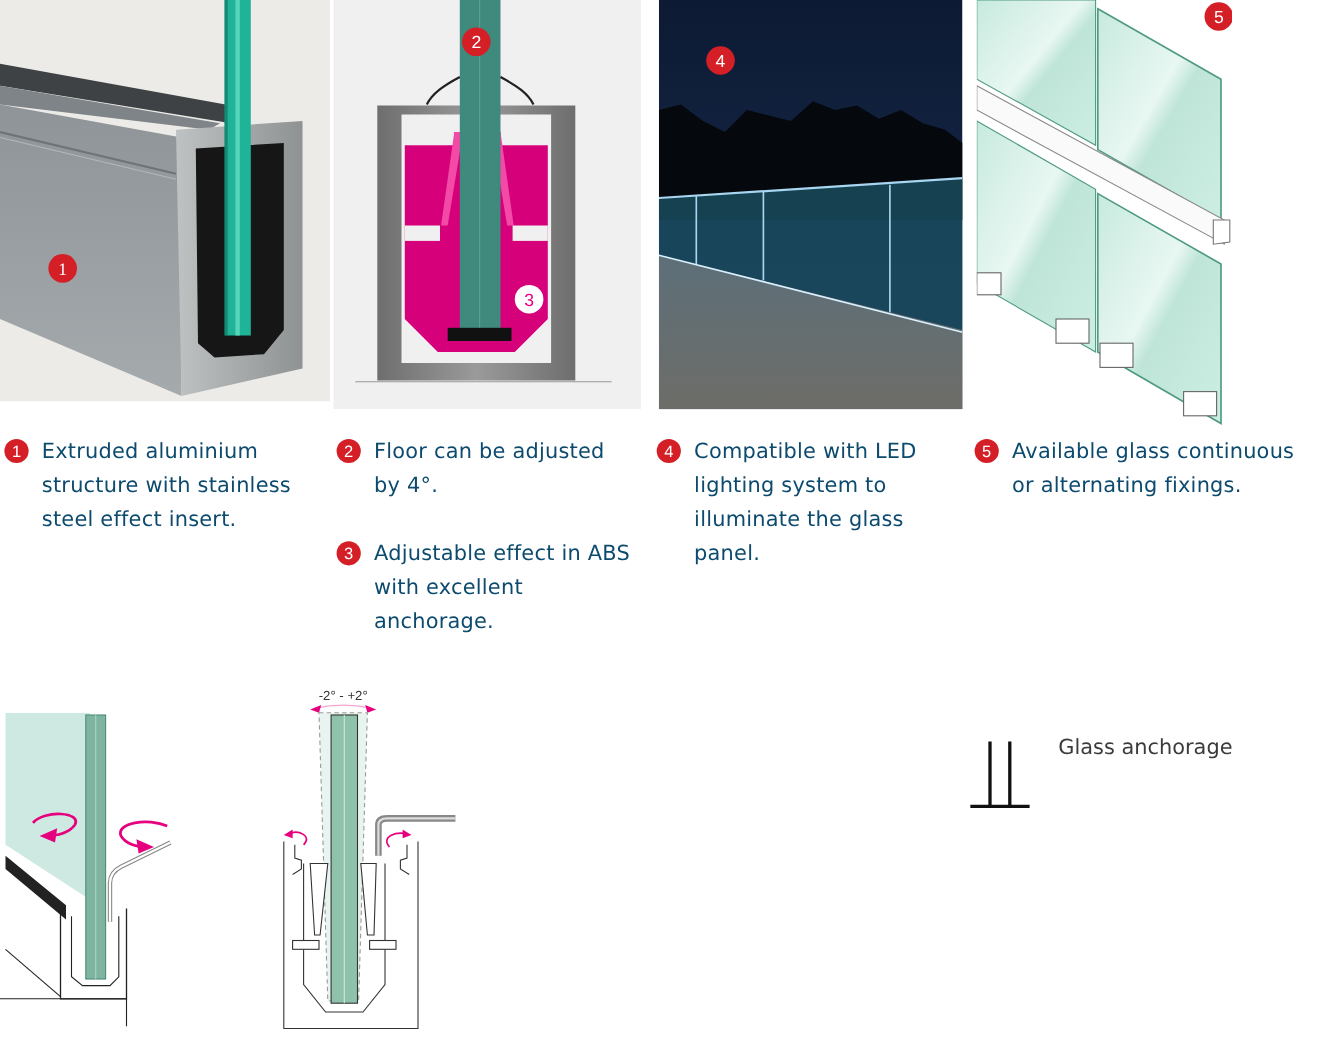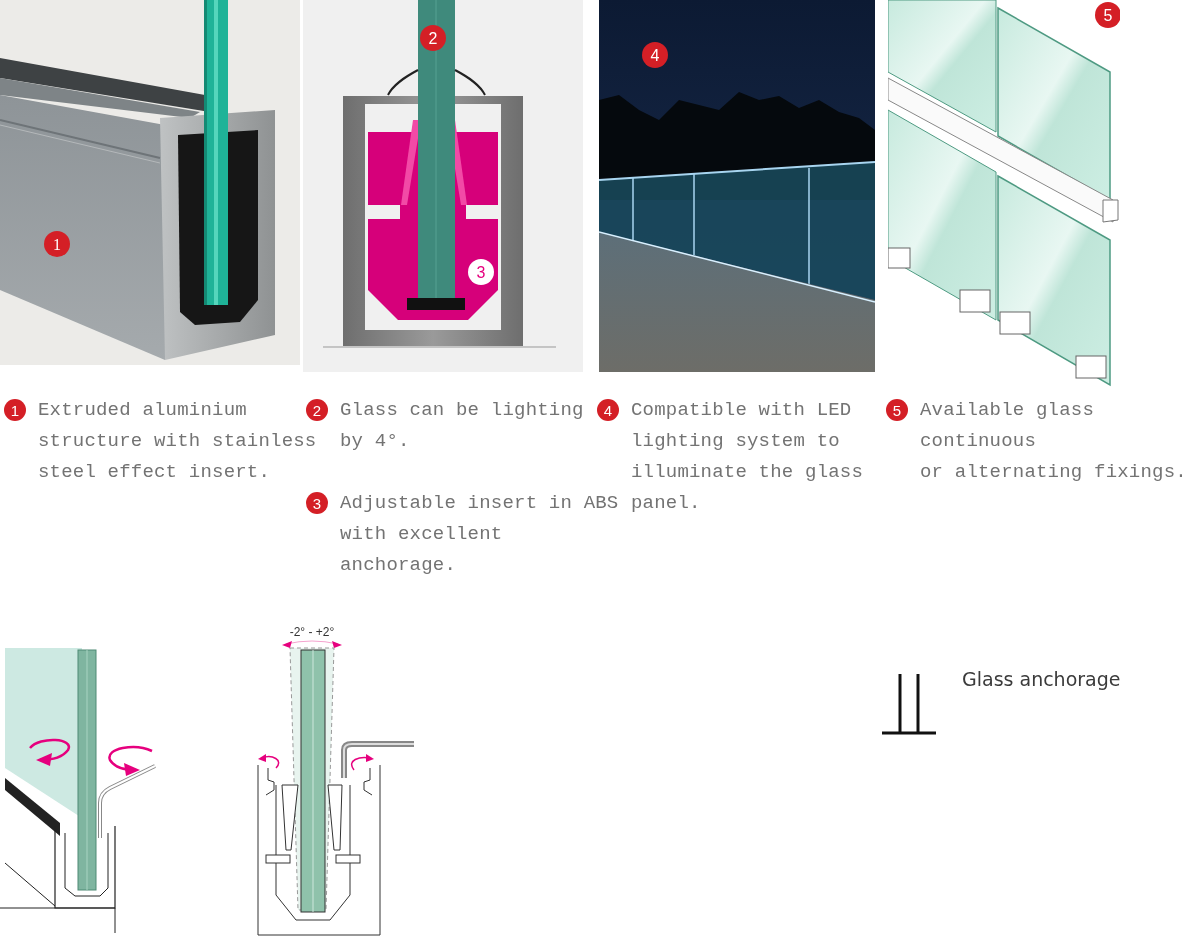--- a/index.html
+++ b/index.html
@@ -5,21 +5,21 @@
     * { box-sizing: border-box; margin: 0; padding: 0; }
     html, body { width: 1200px; height: 944px; background: #ffffff; overflow: hidden; }
     body { position: relative; font-family: "DejaVu Sans", "Liberation Sans", sans-serif; color: #3a3a3a; }
     .abs { position: absolute; }
     .badge {
       display: inline-flex; align-items: center; justify-content: center;
       width: 22px; height: 22px; border-radius: 50%;
       background: #d41f26; color: #fff; font-size: 15px; font-weight: normal;
       font-family: "Liberation Sans", sans-serif;
     }
-    .caption { font-size: 19px; line-height: 31px; color: #737373; letter-spacing: 0.2px; font-family: Liberation Mono, monospace; }
+    .caption { font-size: 19px; line-height: 31px; color: #0c4a6e; letter-spacing: 0.2px; }
     .cap-row { position: absolute; display: flex; align-items: flex-start; }
     .cap-row .badge { margin-top: 4px; margin-right: 12px; flex: none; }
     svg { display: block; }
     .anglelabel { font-size: 12px; color: #333; font-family: "Liberation Sans", sans-serif; }
     .floorlabel { font-size: 19px; color: #3b3b3b; }
   </style>
 </head>
 <body>
 
 <div class="abs" style="left:0;top:0;width:300px;height:365px;">
@@ -150,29 +150,29 @@
   <div class="caption">
     <div>Extruded aluminium</div>
     <div>structure with stainless</div>
     <div>steel effect insert.</div>
   </div>
 </div>
 
 <div class="cap-row" style="left:306px;top:395px;">
   <span class="badge">2</span>
   <div class="caption">
-    <div>Glass can be lighting</div>
+    <div>Floor can be adjusted</div>
     <div>by 4°.</div>
   </div>
 </div>
 
 <div class="cap-row" style="left:306px;top:488px;">
   <span class="badge">3</span>
   <div class="caption">
-    <div>Adjustable insert in ABS</div>
+    <div>Adjustable effect in ABS</div>
     <div>with excellent</div>
     <div>anchorage.</div>
   </div>
 </div>
 
 <div class="cap-row" style="left:597px;top:395px;">
   <span class="badge">4</span>
   <div class="caption">
     <div>Compatible with LED</div>
     <div>lighting system to</div>

